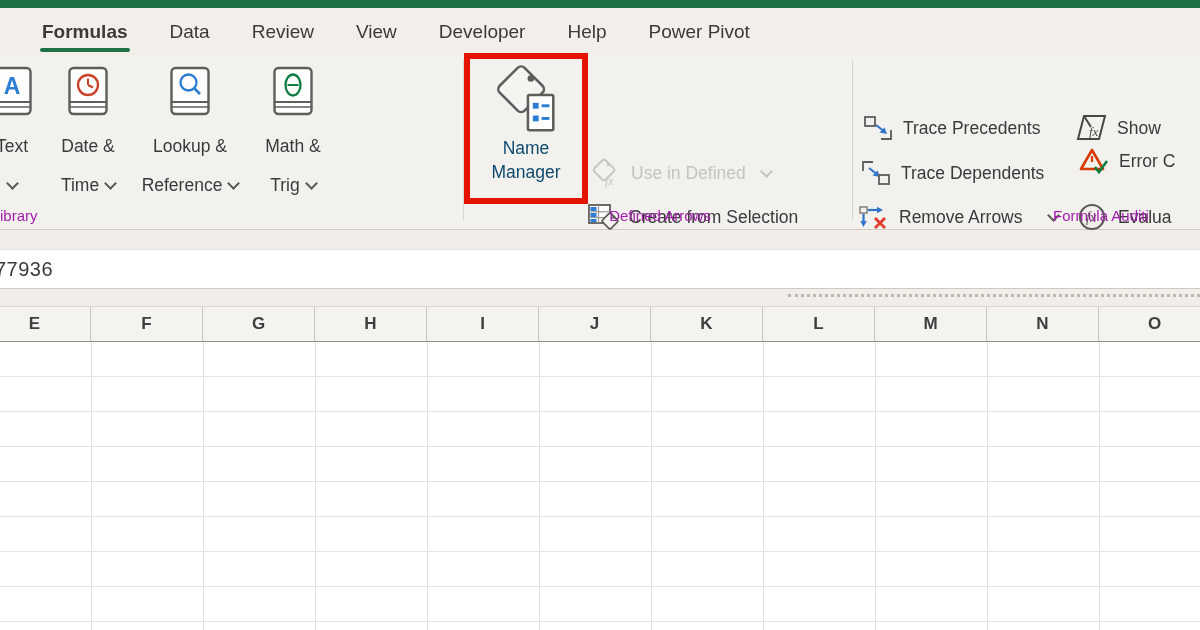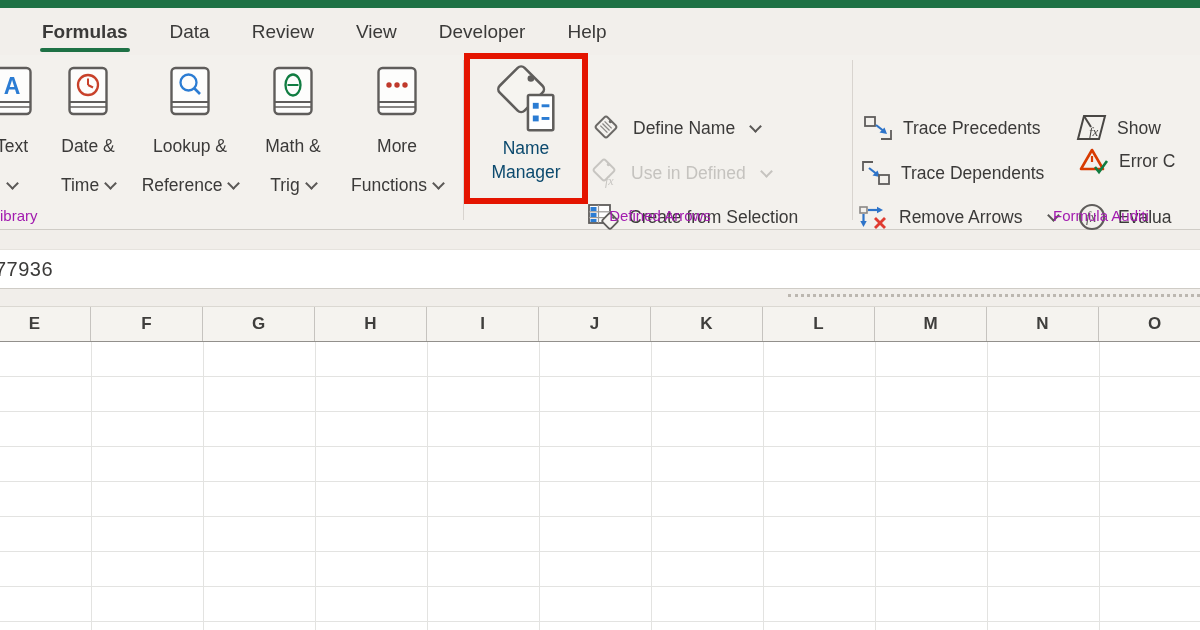--- a/index.html
+++ b/index.html
@@ -59,20 +59,21 @@
 
   <div class="titlebar"></div>
 
   <nav class="tabrow">
     <span class="tab active">Formulas</span>
     <span class="tab">Data</span>
     <span class="tab">Review</span>
     <span class="tab">View</span>
     <span class="tab">Developer</span>
     <span class="tab">Help</span>
+    <span class="tab">Power Pivot</span>
   </nav>
 
   <div class="ribbon">
 
     <div class="bigbtn" style="left:-46px">
       <span>
         <svg width="42" height="52" viewBox="0 0 42 52">
           <rect x="2.5" y="2" width="37" height="46" rx="4" fill="#fdfdfc" stroke="#5f5d5b" stroke-width="2.4"></rect>
           <line x1="2.5" y1="36" x2="39.5" y2="36" stroke="#5f5d5b" stroke-width="2"></line>
           <line x1="2.5" y1="41" x2="39.5" y2="41" stroke="#5f5d5b" stroke-width="1.4"></line>
@@ -138,39 +139,20 @@
       </span>
       <div class="bl first">
           <span>Math &amp;</span>
         </div>
       <div class="bl">
           <span>Trig</span>
           <span class="chev"></span>
         </div>
     </div>
 
-    <div class="bigbtn" style="left:339px">
-      <span>
-        <svg width="42" height="52" viewBox="0 0 42 52">
-          <rect x="2.5" y="2" width="37" height="46" rx="4" fill="#fdfdfc" stroke="#5f5d5b" stroke-width="2.4"></rect>
-          <line x1="2.5" y1="36" x2="39.5" y2="36" stroke="#5f5d5b" stroke-width="2"></line>
-          <line x1="2.5" y1="41" x2="39.5" y2="41" stroke="#5f5d5b" stroke-width="1.4"></line>
-          <circle cx="13" cy="19" r="2.7" fill="#c0392b"></circle>
-            <circle cx="21" cy="19" r="2.7" fill="#c0392b"></circle>
-            <circle cx="29" cy="19" r="2.7" fill="#c0392b"></circle>
-        </svg>
-      </span>
-      <div class="bl first">
-          <span>More</span>
-        </div>
-      <div class="bl">
-          <span>Functions</span>
-          <span class="chev"></span>
-        </div>
-    </div>
 
     <div class="glabel" style="left:0px">ibrary</div>
 
     <div class="vsep" style="left:463px"></div>
 
     <div class="nm">
       <span>
         <svg width="70" height="78" viewBox="0 0 70 80">
           <g transform="rotate(45 30 32)">
             <rect x="12" y="14" width="36" height="36" rx="5" fill="#f6f4f0" stroke="#5f5d5b" stroke-width="2.6"></rect>
@@ -181,35 +163,20 @@
           <line x1="51" y1="49" x2="59" y2="49" stroke="#2b7cd3" stroke-width="3"></line>
           <rect x="42" y="59" width="6" height="6" fill="#2b7cd3"></rect>
           <line x1="51" y1="62" x2="59" y2="62" stroke="#2b7cd3" stroke-width="3"></line>
         </svg>
       </span>
       <div class="nml">Name</div>
       <div class="nml">Manager</div>
     </div>
     <div class="redbox"></div>
 
-    <div class="ritem" style="left:592px;top:57px">
-      <span class="ricon">
-        <svg width="30" height="30" viewBox="0 0 30 30">
-          <g transform="rotate(45 13 14)">
-            <rect x="5" y="6" width="16" height="16" rx="2.5" fill="none" stroke="#6b6966" stroke-width="1.9"></rect>
-            <line x1="8" y1="11" x2="18" y2="11" stroke="#8a8885" stroke-width="1.3"></line>
-            <line x1="8" y1="14" x2="18" y2="14" stroke="#8a8885" stroke-width="1.3"></line>
-            <line x1="8" y1="17" x2="18" y2="17" stroke="#8a8885" stroke-width="1.3"></line>
-          </g>
-          <circle cx="17.5" cy="8.5" r="1.7" fill="#6b6966"></circle>
-        </svg>
-      </span>
-      <span class="rlabel">Define Name</span>
-      <span class="chev"></span>
-    </div>
 
     <div class="ritem disabled" style="left:590px;top:102px">
       <span class="ricon">
         <svg width="30" height="30" viewBox="0 0 30 30">
           <g transform="rotate(45 13 12)">
             <rect x="5" y="4" width="16" height="16" rx="2.5" fill="none" stroke="#c7c5c1" stroke-width="1.9"></rect>
           </g>
           <circle cx="17.5" cy="6.5" r="1.7" fill="#c7c5c1"></circle>
           <text x="14" y="27" font-family="Liberation Serif,serif" font-style="italic" font-size="12" fill="#c7c5c1">fx</text>
         </svg>

